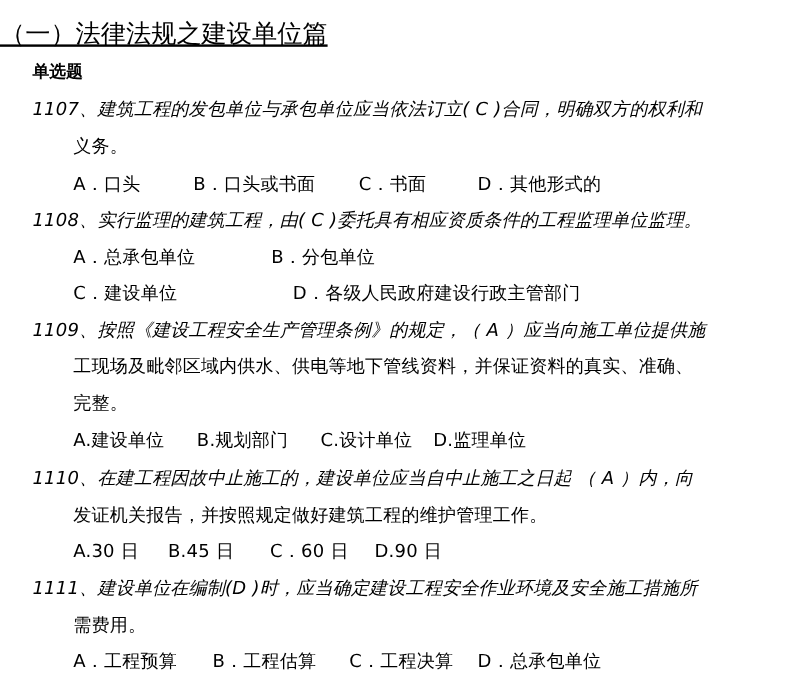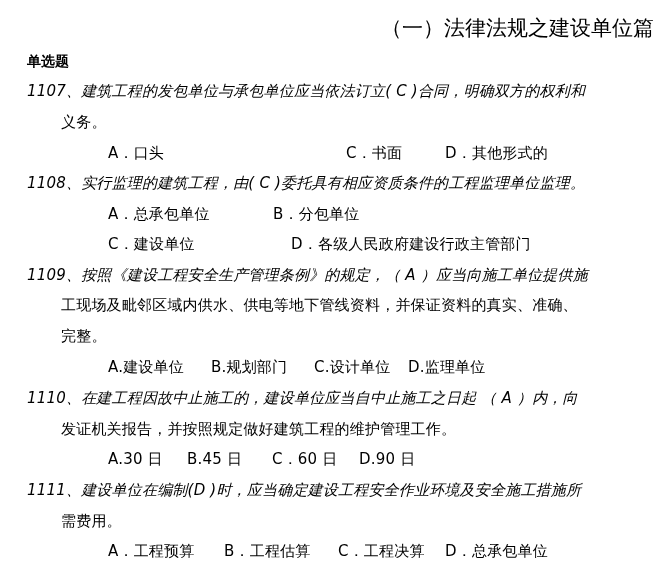--- a/index.html
+++ b/index.html
@@ -4,47 +4,49 @@
 <style>
   html, body { margin: 0; padding: 0; background: #ffffff; }
   body {
     width: 654px; height: 568px; overflow: hidden;
     font-family: "DejaVu Sans", "Liberation Sans", sans-serif;
     color: #000000;
     position: relative;
   }
   .title {
     position: absolute; left: 0; width: 654px; top: 14px;
-    text-align: right; font-size: 21px; line-height: 28px;
+    text-align: left; font-size: 21px; line-height: 28px;
     letter-spacing: 0px;
+    text-decoration: underline;
   }
   .section {
     position: absolute; left: 27px; top: 51px;
-    font-size: 14px; font-weight: bold; line-height: 20px;
+    font-size: 14px; font-weight: bold; line-height: 20px; font-family: Liberation Mono, monospace;
   }
   .line {
     position: absolute; font-size: 15px; line-height: 20px;
     white-space: nowrap; letter-spacing: 0.2px;
   }
   .q { left: 27px; font-style: italic; }
   .c { left: 61px; }
-  .opt { position: absolute; white-space: nowrap; margin-left: 47px; }
+  .opt { position: absolute; white-space: nowrap; }
 </style>
 </head>
 <body>
 
 <div>
   <div class="title">（一）法律法规之建设单位篇</div>
   <div class="section">单选题</div>
 
   <div>
     <div class="line q" style="top:81px">1107、建筑工程的发包单位与承包单位应当依法订立( C )合同，明确双方的权利和</div>
     <div class="line c" style="top:112px">义务。</div>
     <div class="line" style="top:143px;left:61px;width:560px;height:20px">
       <span class="opt" style="left:0px">A．口头</span>
+      <span class="opt" style="left:100px">B．口头或书面</span>
       <span class="opt" style="left:238px">C．书面</span>
       <span class="opt" style="left:337px">D．其他形式的</span>
     </div>
   </div>
 
   <div>
     <div class="line q" style="top:173px">1108、实行监理的建筑工程，由( C )委托具有相应资质条件的工程监理单位监理。</div>
     <div class="line" style="top:204px;left:61px;width:560px;height:20px">
       <span class="opt" style="left:0px">A．总承包单位</span>
       <span class="opt" style="left:165px">B．分包单位</span>

